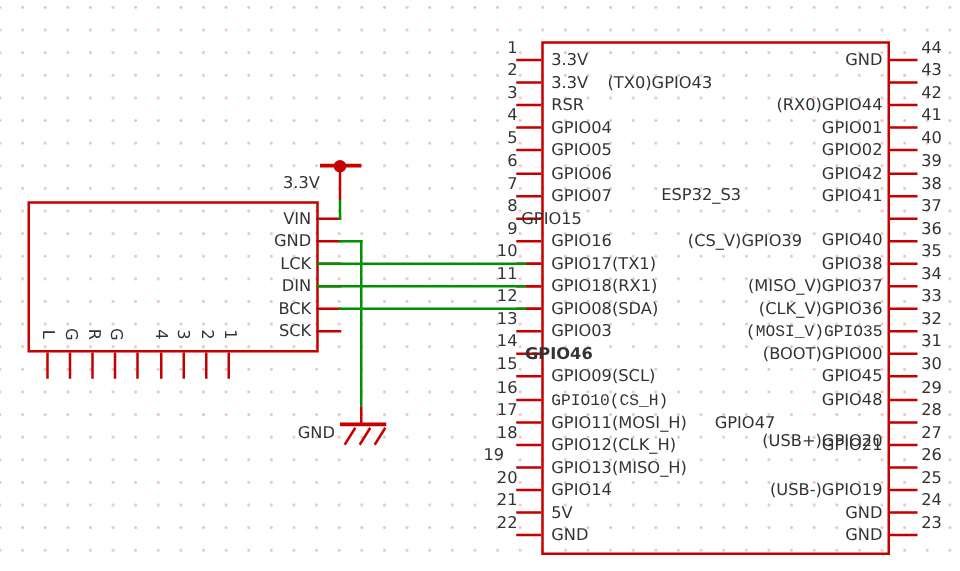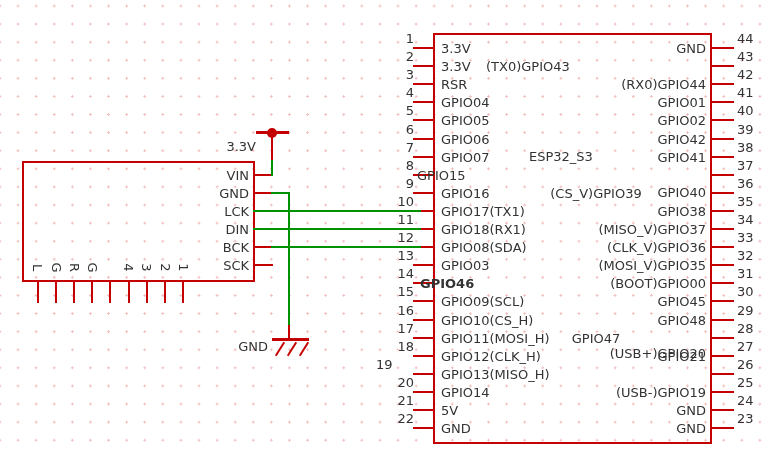--- a/index.html
+++ b/index.html
@@ -125,29 +125,29 @@
       <div class="num" style="left: 376px; top: 248.2px; width: 38px; text-align: right;">13</div>
       <div class="txt" style="left: 441px; top: 258.2px;">GPIO03</div>
       <div class="ln" style="left: 413px; top: 282.3px; width: 20px; height: 2px;"></div>
       <div class="num" style="left: 376px; top: 266.3px; width: 38px; text-align: right;">14</div>
       <div class="txt" style="left: 420px; top: 276.3px; font-weight: bold;">GPIO46</div>
       <div class="ln" style="left: 413px; top: 300.4px; width: 20px; height: 2px;"></div>
       <div class="num" style="left: 376px; top: 284.4px; width: 38px; text-align: right;">15</div>
       <div class="txt" style="left: 441px; top: 294.4px;">GPIO09(SCL)</div>
       <div class="ln" style="left: 413px; top: 318.5px; width: 20px; height: 2px;"></div>
       <div class="num" style="left: 376px; top: 302.5px; width: 38px; text-align: right;">16</div>
-      <div class="txt" style="left: 441px; top: 312.5px;">GPIO10(CS_H)</div>
+      <div class="txt" style="left: 441px; top: 312.5px; font-family: Liberation Mono, monospace;">GPIO10(CS_H)</div>
       <div class="ln" style="left: 413px; top: 336.6px; width: 20px; height: 2px;"></div>
       <div class="num" style="left: 376px; top: 320.6px; width: 38px; text-align: right;">17</div>
       <div class="txt" style="left: 441px; top: 330.6px;">GPIO11(MOSI_H)</div>
       <div class="ln" style="left: 413px; top: 354.7px; width: 20px; height: 2px;"></div>
       <div class="num" style="left: 376px; top: 338.7px; width: 38px; text-align: right;">18</div>
       <div class="txt" style="left: 441px; top: 348.7px;">GPIO12(CLK_H)</div>
       <div class="ln" style="left: 413px; top: 372.8px; width: 20px; height: 2px;"></div>
-      <div class="num" style="left: 376px; top: 356.8px; width: 38px; text-align: left;">19</div>
+      <div class="num" style="left: 376px; top: 356.8px; width: 38px; text-align: center;">19</div>
       <div class="txt" style="left: 441px; top: 366.8px;">GPIO13(MISO_H)</div>
       <div class="ln" style="left: 413px; top: 390.9px; width: 20px; height: 2px;"></div>
       <div class="num" style="left: 376px; top: 374.9px; width: 38px; text-align: right;">20</div>
       <div class="txt" style="left: 441px; top: 384.9px;">GPIO14</div>
       <div class="ln" style="left: 413px; top: 409px; width: 20px; height: 2px;"></div>
       <div class="num" style="left: 376px; top: 393px; width: 38px; text-align: right;">21</div>
       <div class="txt" style="left: 441px; top: 403px;">5V</div>
       <div class="ln" style="left: 413px; top: 427.1px; width: 20px; height: 2px;"></div>
       <div class="num" style="left: 376px; top: 411.1px; width: 38px; text-align: right;">22</div>
       <div class="txt" style="left: 441px; top: 421.1px;">GND</div>
@@ -184,21 +184,21 @@
       <div class="num" style="left: 737px; top: 193.9px; width: 34px; text-align: left;">35</div>
       <div class="txt" style="left: 486px; top: 203.9px; width: 220px; text-align: right;">GPIO38</div>
       <div class="ln" style="left: 712px; top: 228px; width: 22px; height: 2px;"></div>
       <div class="num" style="left: 737px; top: 212px; width: 34px; text-align: left;">34</div>
       <div class="txt" style="left: 486px; top: 222px; width: 220px; text-align: right;">(MISO_V)GPIO37</div>
       <div class="ln" style="left: 712px; top: 246.1px; width: 22px; height: 2px;"></div>
       <div class="num" style="left: 737px; top: 230.1px; width: 34px; text-align: left;">33</div>
       <div class="txt" style="left: 486px; top: 240.1px; width: 220px; text-align: right;">(CLK_V)GPIO36</div>
       <div class="ln" style="left: 712px; top: 264.2px; width: 22px; height: 2px;"></div>
       <div class="num" style="left: 737px; top: 248.2px; width: 34px; text-align: left;">32</div>
-      <div class="txt" style="left: 486px; top: 258.2px; width: 220px; text-align: right;">(MOSI_V)GPIO35</div>
+      <div class="txt" style="left: 486px; top: 258.2px; width: 220px; text-align: right; font-family: Liberation Mono, monospace;">(MOSI_V)GPIO35</div>
       <div class="ln" style="left: 712px; top: 282.3px; width: 22px; height: 2px;"></div>
       <div class="num" style="left: 737px; top: 266.3px; width: 34px; text-align: left;">31</div>
       <div class="txt" style="left: 486px; top: 276.3px; width: 220px; text-align: right;">(BOOT)GPIO00</div>
       <div class="ln" style="left: 712px; top: 300.4px; width: 22px; height: 2px;"></div>
       <div class="num" style="left: 737px; top: 284.4px; width: 34px; text-align: left;">30</div>
       <div class="txt" style="left: 486px; top: 294.4px; width: 220px; text-align: right;">GPIO45</div>
       <div class="ln" style="left: 712px; top: 318.5px; width: 22px; height: 2px;"></div>
       <div class="num" style="left: 737px; top: 302.5px; width: 34px; text-align: left;">29</div>
       <div class="txt" style="left: 486px; top: 312.5px; width: 220px; text-align: right;">GPIO48</div>
       <div class="ln" style="left: 712px; top: 336.6px; width: 22px; height: 2px;"></div>

